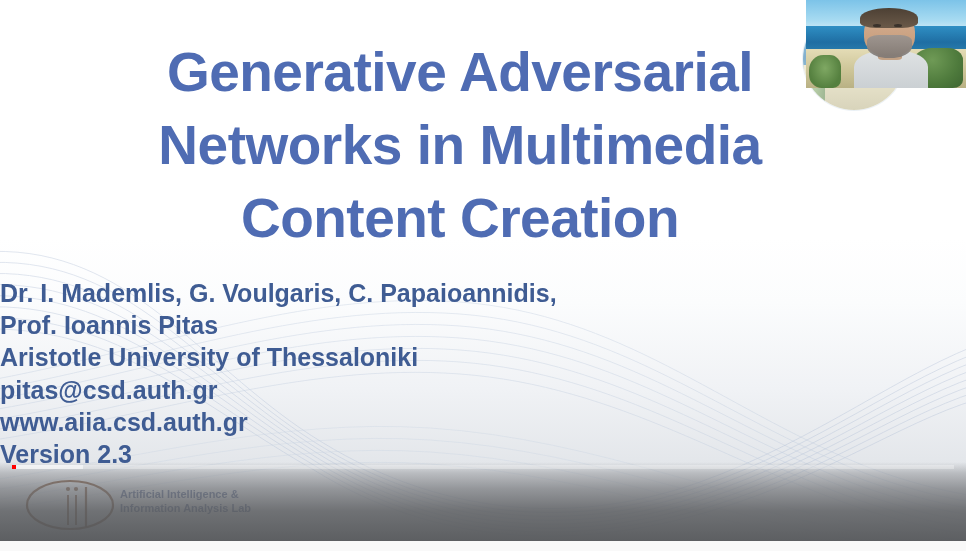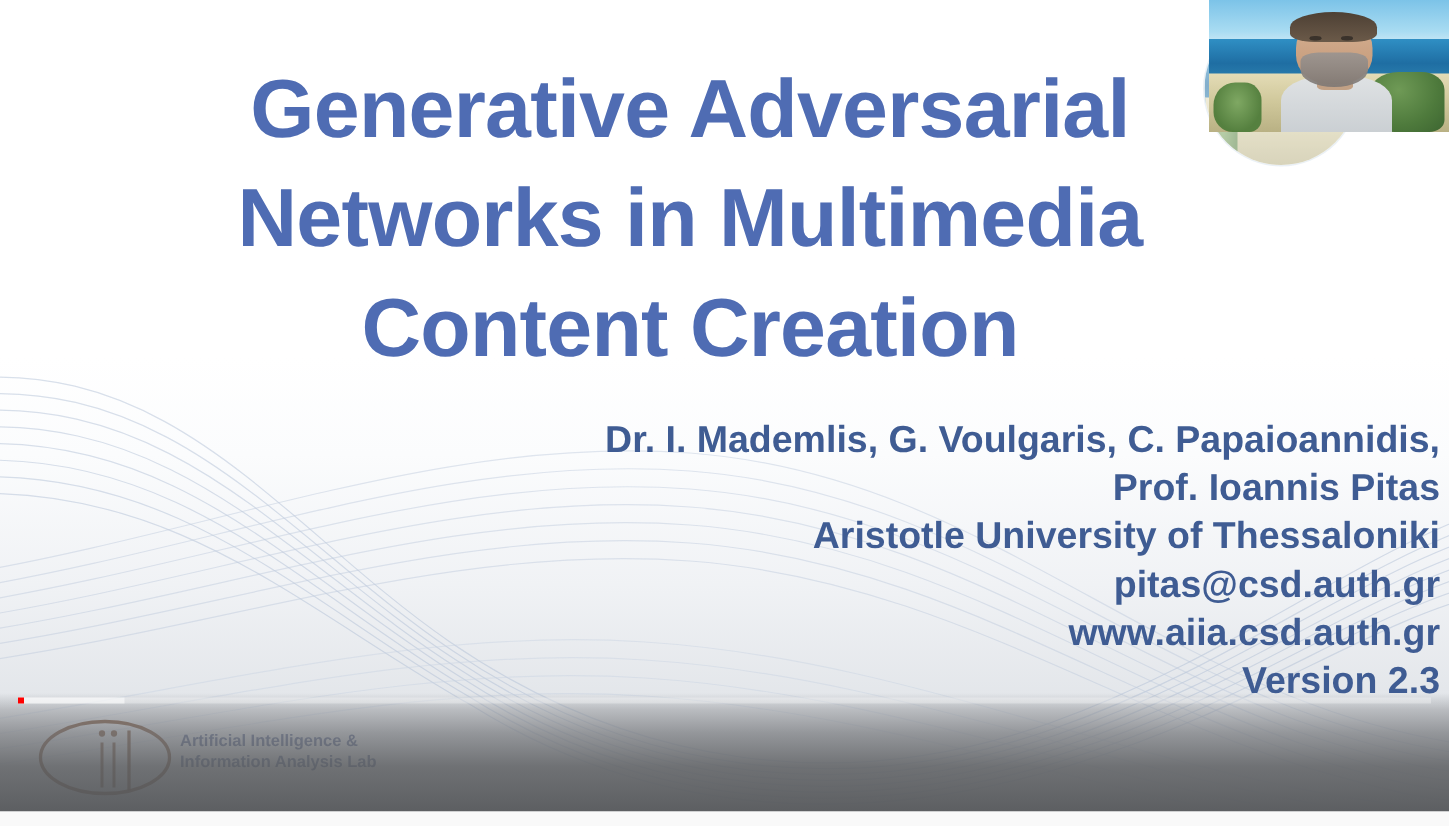--- a/index.html
+++ b/index.html
@@ -64,21 +64,21 @@
     letter-spacing: -0.5px;
     color: #4f6cb3;
     white-space: pre-line;
   }
 
   #slide-authors {
     position: absolute;
     left: 0;
     top: 277px;
     width: 960px;
-    text-align: right;
+    text-align: left;
     font-family: "Liberation Sans", sans-serif;
     font-weight: bold;
     font-size: 25px;
     line-height: 32.2px;
     color: #3f5c93;
     white-space: pre-line;
   }
 
   
   #aiia-logo {

